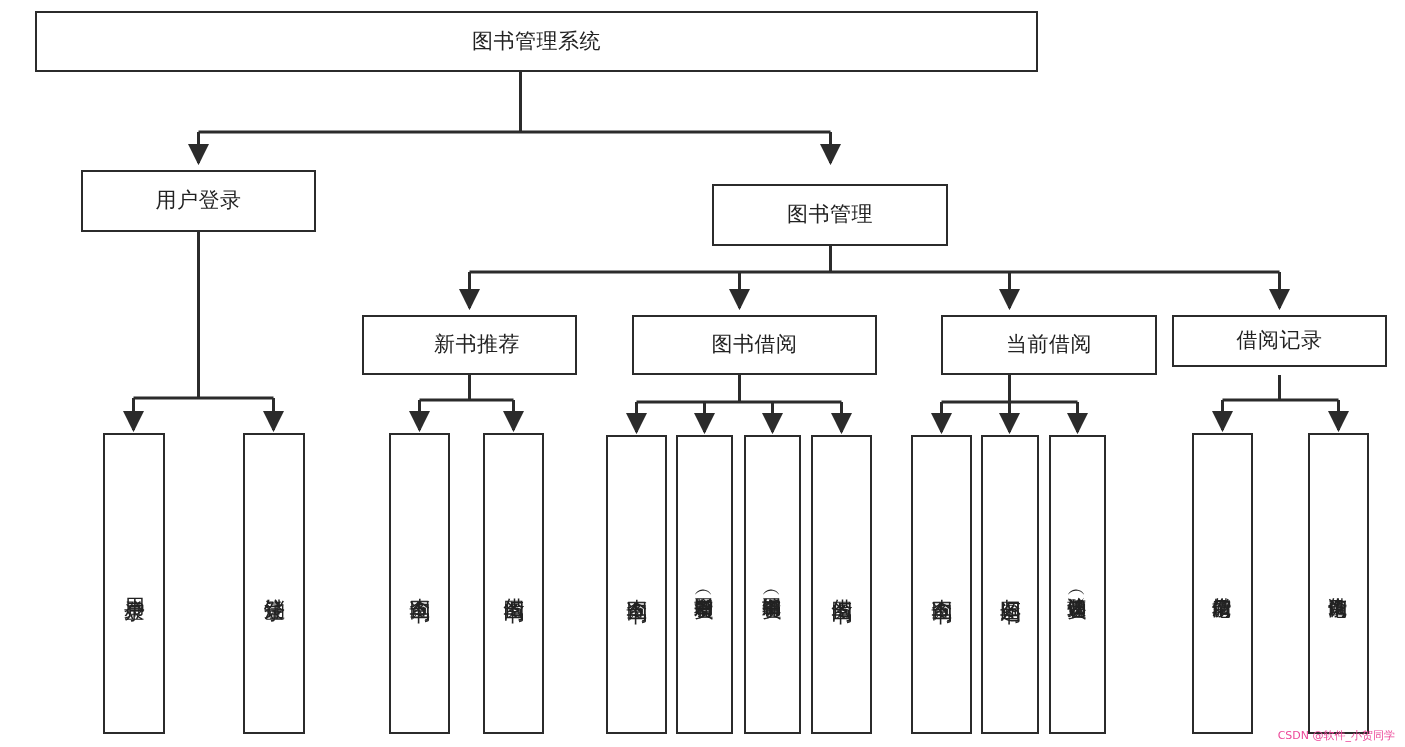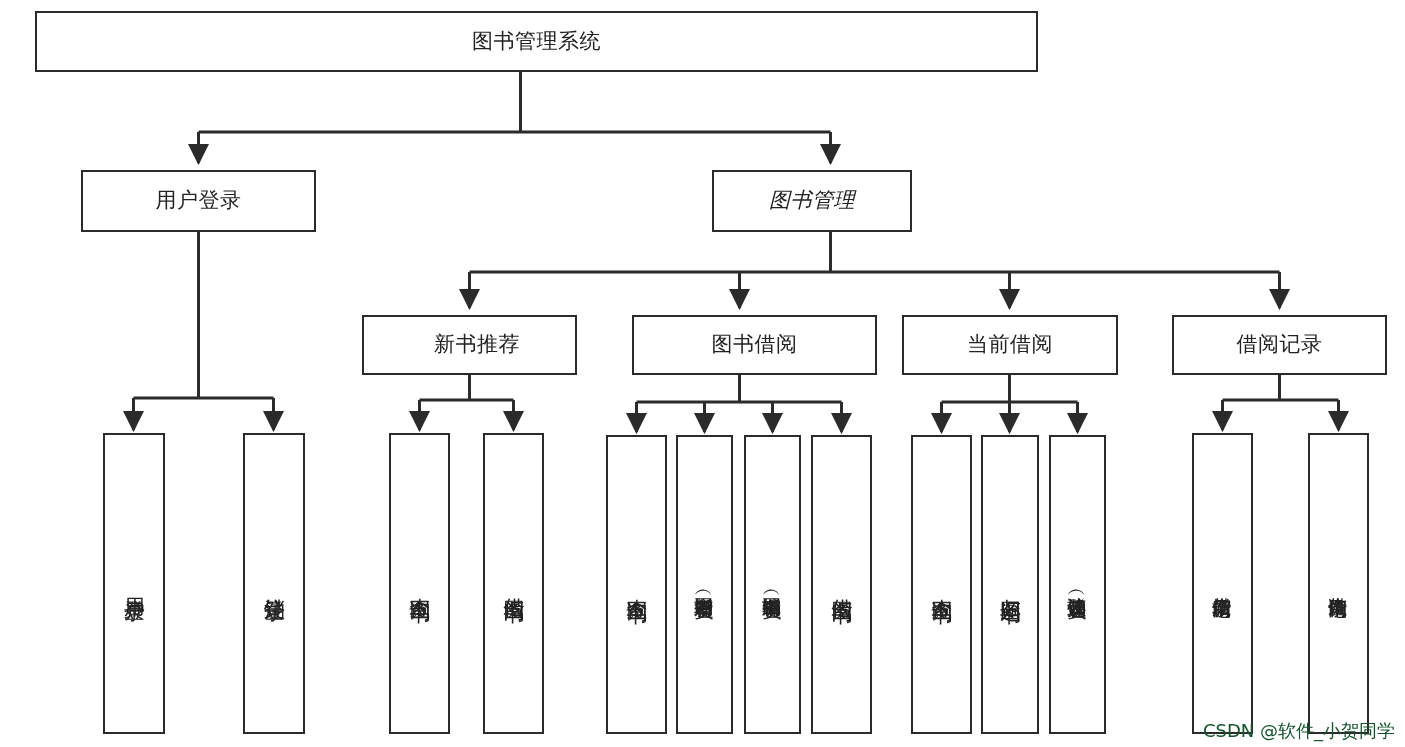--- a/index.html
+++ b/index.html
@@ -57,22 +57,22 @@
     text-align: center;
   }
   .node.vert.tight .label {
     font-size: 19px;
     letter-spacing: 0.5px;
   }
   .watermark {
     position: absolute;
     right: 10px;
     bottom: 4px;
-    font-size: 18px;
-    color: #14532d;
+    font-size: 11px;
+    color: #ec4899;
     white-space: nowrap;
     pointer-events: none;
     font-family: "DejaVu Sans", "Liberation Sans", sans-serif;
   }
 </style>
 </head>
 <body>
 
 <div id="diagram-root">
 
@@ -126,34 +126,34 @@
     </g>
   </svg>
 
   <div class="node horiz" style="left:19px; top:11px; width:1003px; height:61px;margin-left:16px;">
     <span class="label">图书管理系统</span>
   </div>
 
   <div class="node horiz" style="left:81px; top:170px; width:235px; height:62px;">
     <span class="label">用户登录</span>
   </div>
-  <div class="node horiz" style="left:712px; top:170px; width:200px; height:62px;font-style:italic;">
+  <div class="node horiz" style="left:712px; top:184px; width:236px; height:62px;">
     <span class="label">图书管理</span>
   </div>
 
   <div class="node horiz" style="left:362px; top:315px; width:215px; height:60px;padding-left:15px;">
     <span class="label">新书推荐</span>
   </div>
   <div class="node horiz" style="left:632px; top:315px; width:245px; height:60px;">
     <span class="label">图书借阅</span>
   </div>
-  <div class="node horiz" style="left:902px; top:315px; width:216px; height:60px;">
+  <div class="node horiz" style="left:941px; top:315px; width:216px; height:60px;">
     <span class="label">当前借阅</span>
   </div>
-  <div class="node horiz" style="left:1172px; top:315px; width:215px; height:60px;">
+  <div class="node horiz" style="left:1172px; top:315px; width:215px; height:52px;">
     <span class="label">借阅记录</span>
   </div>
 
   <div class="node vert" style="left:103px; top:433px; width:62px; height:301px;">
     <span class="label">用户登录</span>
   </div>
   <div class="node vert" style="left:243px; top:433px; width:62px; height:301px;">
     <span class="label">注销登录</span>
   </div>
 

